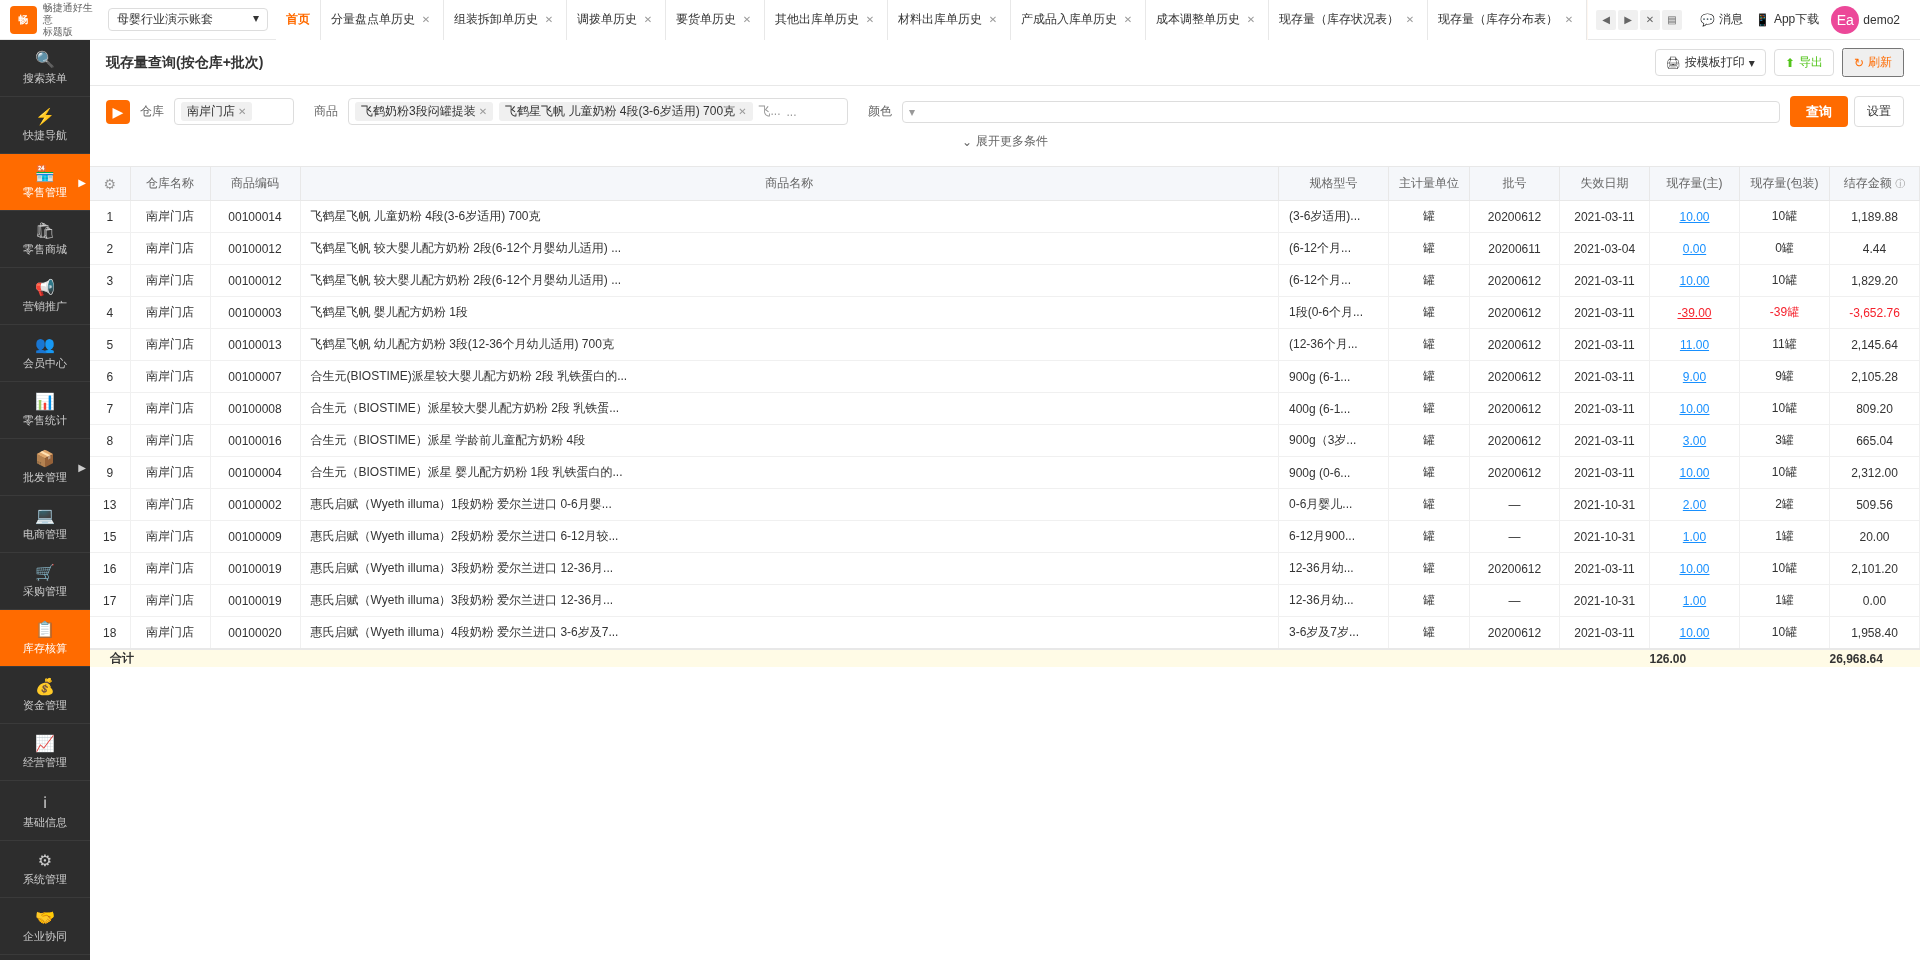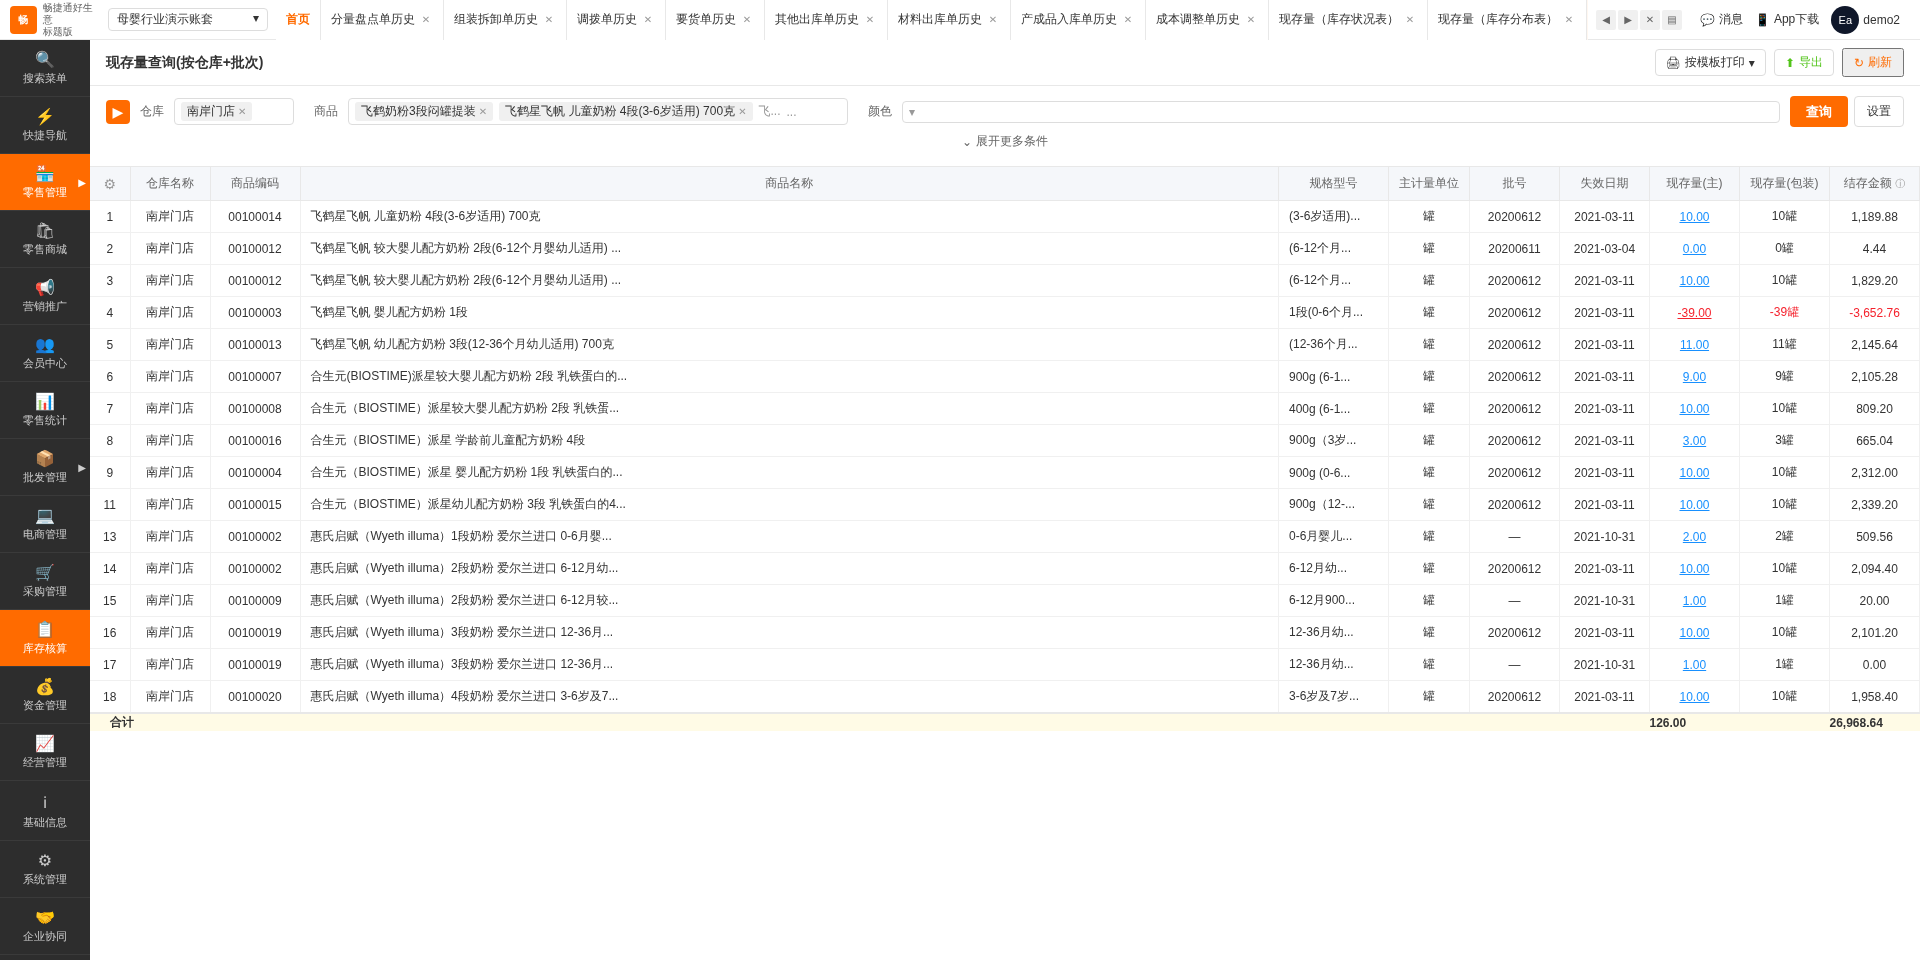--- a/index.html
+++ b/index.html
@@ -63,22 +63,22 @@
     .top-right {
       display: flex; align-items: center; gap: 12px;
       padding: 0 10px;
     }
     .top-right-item {
       display: flex; align-items: center; gap: 4px;
       font-size: 12px; color: #333; cursor: pointer;
     }
     .avatar {
       width: 28px; height: 28px; border-radius: 50%;
-      background: #0f172a; display: flex; align-items: center; justify-content: center;
-      color: #fff; font-size: 11px;
+      background: #ec4899; display: flex; align-items: center; justify-content: center;
+      color: #fff; font-size: 14px;
     }
     .nav-arrows {
       display: flex; gap: 2px;
     }
     .nav-arrow {
       width: 20px; height: 20px; background: #f0f0f0; border-radius: 2px;
       display: flex; align-items: center; justify-content: center;
       cursor: pointer; font-size: 10px; color: #666;
     }
 
@@ -613,57 +613,31 @@
       <td class="col-name product-name" title="合生元（BIOSTIME）派星 婴儿配方奶粉 1段 乳铁蛋白的...">合生元（BIOSTIME）派星 婴儿配方奶粉 1段 乳铁蛋白的...</td>
       <td class="col-spec spec">900g (0-6...</td>
       <td class="col-unit">罐</td>
       <td class="col-batch">20200612</td>
       <td class="col-expiry">2021-03-11</td>
       <td class="col-qty-main"><span class="qty-link" style="">10.00</span></td>
       <td class="col-qty-pack" style="">10罐</td>
       <td class="col-balance" style="">2,312.00</td>
     </tr>
             <tr>
-      <td class="col-index">11</td>
-      <td class="col-warehouse">南岸门店</td>
-      <td class="col-code">00100015</td>
-      <td class="col-name product-name" title="合生元（BIOSTIME）派星幼儿配方奶粉 3段 乳铁蛋白的4...">合生元（BIOSTIME）派星幼儿配方奶粉 3段 乳铁蛋白的4...</td>
-      <td class="col-spec spec">900g（12-...</td>
-      <td class="col-unit">罐</td>
-      <td class="col-batch">20200612</td>
-      <td class="col-expiry">2021-03-11</td>
-      <td class="col-qty-main"><span class="qty-link" style="">10.00</span></td>
-      <td class="col-qty-pack" style="">10罐</td>
-      <td class="col-balance" style="">2,339.20</td>
-    </tr>
-            <tr>
       <td class="col-index">13</td>
       <td class="col-warehouse">南岸门店</td>
       <td class="col-code">00100002</td>
       <td class="col-name product-name" title="惠氏启赋（Wyeth illuma）1段奶粉 爱尔兰进口 0-6月婴...">惠氏启赋（Wyeth illuma）1段奶粉 爱尔兰进口 0-6月婴...</td>
       <td class="col-spec spec">0-6月婴儿...</td>
       <td class="col-unit">罐</td>
       <td class="col-batch">—</td>
       <td class="col-expiry">2021-10-31</td>
       <td class="col-qty-main"><span class="qty-link" style="">2.00</span></td>
       <td class="col-qty-pack" style="">2罐</td>
       <td class="col-balance" style="">509.56</td>
-    </tr>
-            <tr>
-      <td class="col-index">14</td>
-      <td class="col-warehouse">南岸门店</td>
-      <td class="col-code">00100002</td>
-      <td class="col-name product-name" title="惠氏启赋（Wyeth illuma）2段奶粉 爱尔兰进口 6-12月幼...">惠氏启赋（Wyeth illuma）2段奶粉 爱尔兰进口 6-12月幼...</td>
-      <td class="col-spec spec">6-12月幼...</td>
-      <td class="col-unit">罐</td>
-      <td class="col-batch">20200612</td>
-      <td class="col-expiry">2021-03-11</td>
-      <td class="col-qty-main"><span class="qty-link" style="">10.00</span></td>
-      <td class="col-qty-pack" style="">10罐</td>
-      <td class="col-balance" style="">2,094.40</td>
     </tr>
             <tr>
       <td class="col-index">15</td>
       <td class="col-warehouse">南岸门店</td>
       <td class="col-code">00100009</td>
       <td class="col-name product-name" title="惠氏启赋（Wyeth illuma）2段奶粉 爱尔兰进口 6-12月较...">惠氏启赋（Wyeth illuma）2段奶粉 爱尔兰进口 6-12月较...</td>
       <td class="col-spec spec">6-12月900...</td>
       <td class="col-unit">罐</td>
       <td class="col-batch">—</td>
       <td class="col-expiry">2021-10-31</td>

